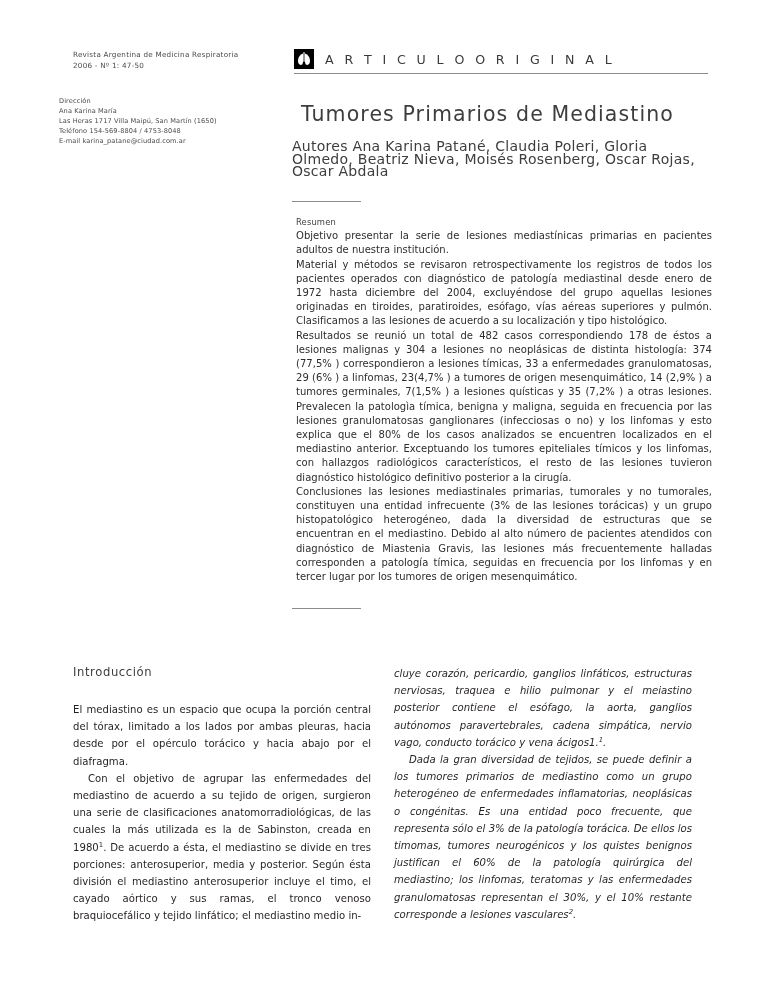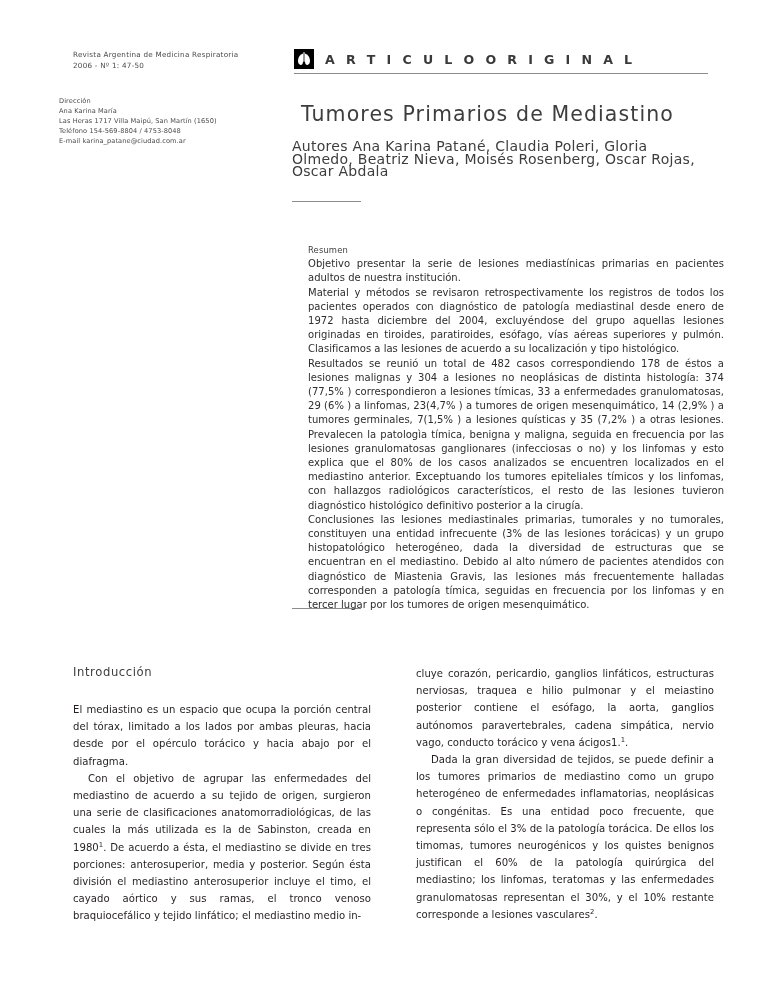--- a/index.html
+++ b/index.html
@@ -69,21 +69,21 @@
     background: #000000;
     flex: 0 0 auto;
     display: block;
   }
   .kicker-text {
     font-size: 12.6px;
     letter-spacing: 3.4px;
     color: #3a3a3a;
     margin-left: 11px;
     white-space: nowrap;
-    font-weight: 700;
+    font-weight: 400;
   }
   .kicker-rule {
     position: absolute;
     left: 294px;
     top: 73px;
     width: 414px;
     height: 1px;
     background: #8c8c8c;
   }
 
@@ -125,24 +125,23 @@
     position: absolute;
     left: 292px;
     top: 608px;
     width: 69px;
     height: 1px;
     background: #8c8c8c;
   }
 
   .abstract {
     position: absolute;
-    left: 308px;
+    left: 296px;
     top: 215px;
     width: 416px;
-    margin-top: 28px;
   }
   .abstract-heading {
     font-size: 8.4px;
     line-height: 14.2px;
     color: #3d3d3d;
     letter-spacing: 0.15px;
   }
   .abstract p {
     margin: 0;
     font-size: 10px;
@@ -154,21 +153,21 @@
     hyphens: none;
   }
 
   
   .body-col {
     position: absolute;
     top: 665px;
     width: 298px;
   }
   .body-col.left  { left: 73px; }
-  .body-col.right { left: 416px; }
+  .body-col.right { left: 394px; font-style: italic; }
 
   .section-heading {
     font-size: 11.6px;
     color: #3d3d3d;
     letter-spacing: 0.6px;
     margin: 0 0 22px 0;
     font-weight: 400;
   }
 
   .body-col p {

